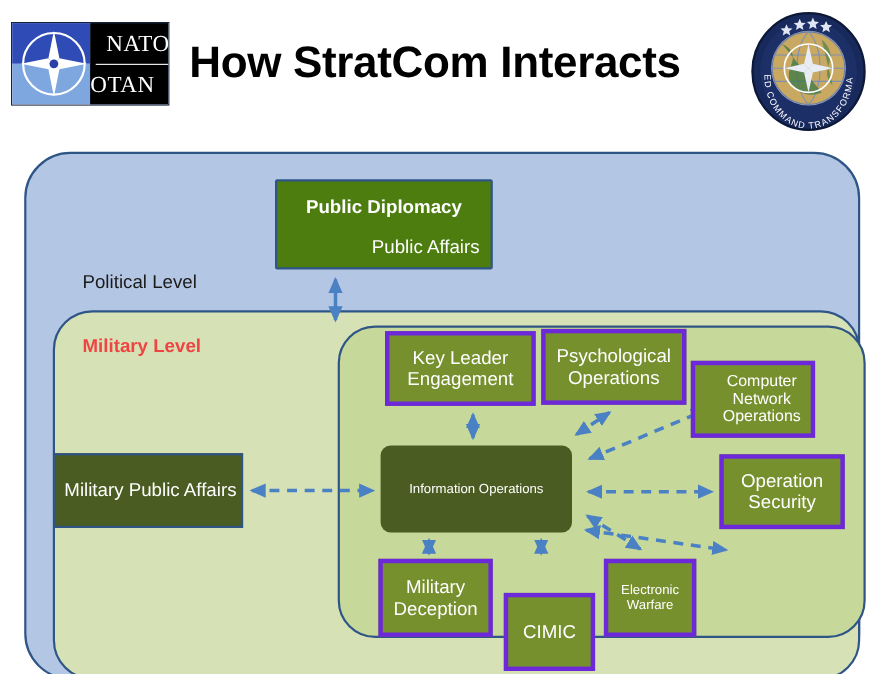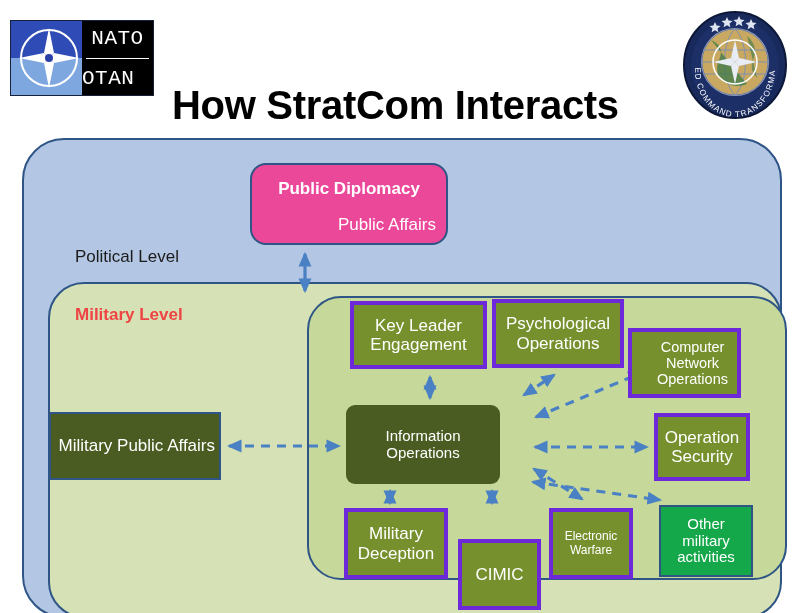--- a/index.html
+++ b/index.html
@@ -15,30 +15,30 @@
 
   #nato-logo{position:absolute;left:10px;top:20px;width:144px;height:76px;
              border:1px solid #16223a;box-sizing:border-box;overflow:hidden;}
   #nato-logo .q1{position:absolute;left:0;top:0;width:50%;height:50%;background:#2f4bb5;}
   #nato-logo .q2{position:absolute;left:50%;top:0;width:50%;height:50%;background:#7ea7e0;}
   #nato-logo .q3{position:absolute;left:0;top:50%;width:50%;height:50%;background:#7ea7e0;}
   #nato-logo .q4{position:absolute;left:50%;top:50%;width:50%;height:50%;background:#2f4bb5;}
   #nato-logo .half-black{position:absolute;left:50%;top:0;width:50%;height:100%;background:#000000;}
   #nato-logo .star{position:absolute;left:2px;top:0;width:72px;height:74px;}
   #nato-logo .wordmark{position:absolute;left:50%;top:0;width:50%;height:100%;
-        color:#ffffff;font-family:Liberation Mono, monospace;}
+        color:#ffffff;font-family:Liberation Serif, serif;padding-left:16px;}
   #nato-logo .wm-top{position:absolute;left:0;top:6px;width:100%;text-align:center;
         font-size:21px;letter-spacing:.5px;}
   #nato-logo .wm-bot{position:absolute;left:0;bottom:5px;width:100%;
         font-size:21px;letter-spacing:.5px;}
   #nato-logo .wm-rule{position:absolute;left:6%;top:50%;width:88%;height:1px;background:#ffffff;}
 
   #page-title{position:absolute;left:172px;top:36px;width:500px;
     font-size:40px;font-weight:bold;color:#000000;letter-spacing:-0.3px;
-    white-space:nowrap;line-height:1.05;margin-top:48px;}
+    white-space:nowrap;line-height:1.05;}
 
   #act-logo{position:absolute;left:681px;top:10px;width:108px;height:110px;}
 
   
   #political{position:absolute;left:22px;top:138px;width:760px;height:480px;
     background:#b3c6e3;border:2px solid #2e5586;
     border-radius:42px 42px 42px 42px;box-sizing:border-box;}
   #political-label{position:absolute;left:75px;top:247px;font-size:17px;color:#1b1b1b;}
 
   #military{position:absolute;left:48px;top:282px;width:734px;height:336px;
@@ -49,38 +49,38 @@
   #infoops-panel{position:absolute;left:307px;top:296px;width:480px;height:284px;
     background:#c6d89a;border:2px solid #2e5586;
     border-radius:34px 34px 34px 34px;box-sizing:border-box;}
 
   
   .node{position:absolute;box-sizing:border-box;display:flex;align-items:center;
         justify-content:center;text-align:center;color:#ffffff;line-height:1.12;
         padding:2px 4px;}
   .node span{display:block;}
 
-  .blue-box{background:#ec4899;border:2px solid #2e5586;border-radius:16px;}
+  .blue-box{background:#4d7c0f;border:2px solid #2e5586;border-radius:2px;}
   .olive{background:#76902e;border:4px solid #6d28d9;}
   .darkgreen{background:#4a5c21;}
   .darkgreen-bordered{background:#4a5c21;border:2px solid #2e5586;}
   .brightgreen{background:#15a84a;border:2px solid #2e5586;}
 
   #public-diplomacy{left:250px;top:163px;width:198px;height:82px;
         display:block;padding:0;}
   #pd-title{position:absolute;left:0;top:14px;width:100%;text-align:center;
         font-size:17px;font-weight:bold;}
   #pd-sub{position:absolute;right:10px;bottom:9px;font-size:17px;font-weight:normal;margin-left:31px;}
 
   #key-leader{left:350px;top:301px;width:137px;height:68px;font-size:17px;}
   #psyops{left:492px;top:299px;width:132px;height:69px;font-size:17px;}
   #cno{left:628px;top:328px;width:113px;height:70px;font-size:14.5px;padding-left:20px;}
-  #info-ops{left:346px;top:405px;width:154px;height:79px;font-size:15px;border-radius:9px;text-align:center;}
+  #info-ops{left:346px;top:405px;width:174px;height:79px;font-size:12px;border-radius:9px;text-align:center;}
   #mil-pa{left:49px;top:412px;width:172px;height:68px;font-size:17px;justify-content:flex-end;}
-  #opsec{left:654px;top:413px;width:96px;height:68px;font-size:17px;justify-content:center;}
+  #opsec{left:654px;top:413px;width:114px;height:68px;font-size:17px;justify-content:center;}
   #mil-dec{left:344px;top:508px;width:104px;height:71px;font-size:17px;}
   #cimic{left:458px;top:508px;width:83px;height:71px;font-size:17px;margin-top:31px;}
   #ew{left:549px;top:508px;width:84px;height:71px;font-size:12px;}
   #other-mil{left:659px;top:505px;width:94px;height:72px;font-size:15px;}
 
   
   #arrows{position:absolute;left:0;top:0;width:804px;height:613px;
           pointer-events:none;}
 </style>
 </head>
@@ -218,17 +218,14 @@
   </div>
 
   <div class="node olive" id="cimic">
     <span>CIMIC</span>
   </div>
 
   <div class="node olive" id="ew">
     <span>Electronic Warfare</span>
   </div>
 
-  <div class="node brightgreen" id="other-mil">
-    <span>Other military activities</span>
-  </div>
 
 </div>
 
 </body></html>

